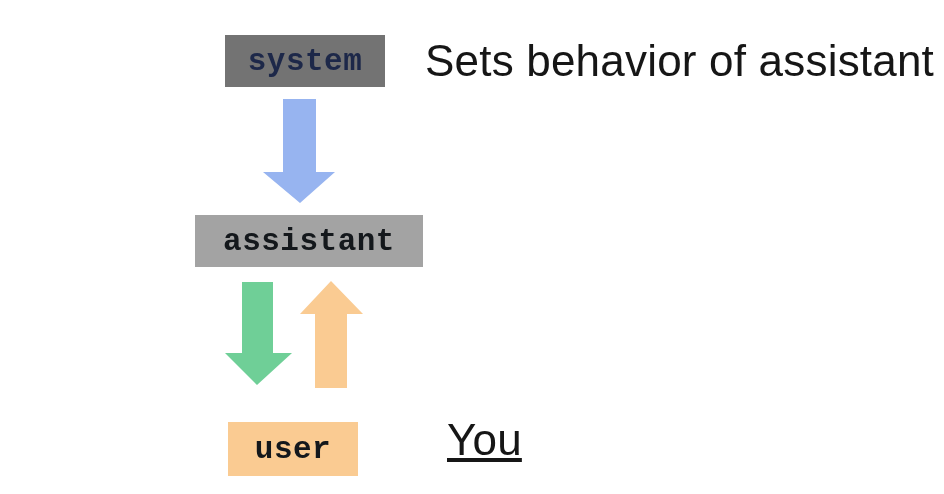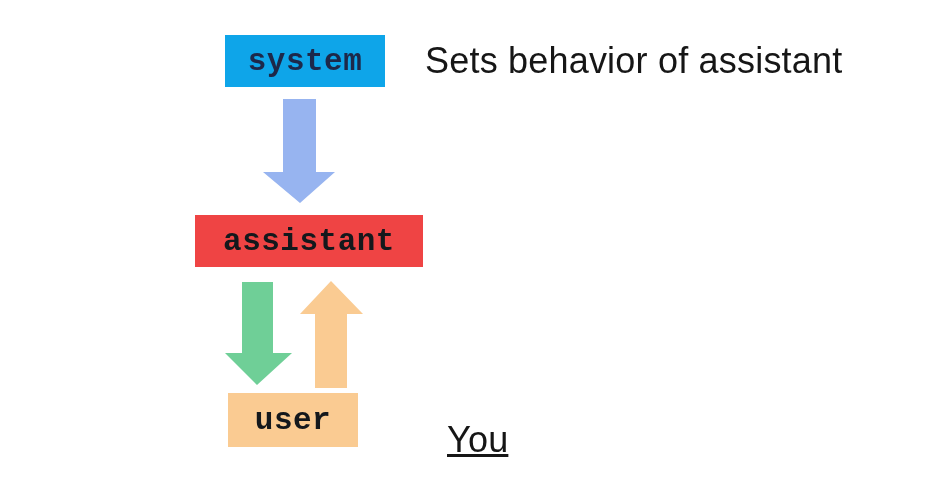--- a/index.html
+++ b/index.html
@@ -18,51 +18,51 @@
     justify-content: center;
     font-family: "Liberation Mono", "DejaVu Sans Mono", monospace;
     font-weight: bold;
     font-size: 31px;
     letter-spacing: 0.5px;
   }
   .desc {
     position: absolute;
     display: flex;
     align-items: center;
-    font-size: 36px;
+    font-size: 44px;
     color: #161616;
     letter-spacing: 0.2px;
     white-space: nowrap;
   }
   .arrow { position: absolute; display: block; }
 
   #system-node    { left: 225px; top: 35px;  width: 160px; height: 52px; }
   #system-desc    { left: 425px; top: 35px;  height: 52px; }
   #arrow-sys-asst { left: 263px; top: 99px; }
   #assistant-node { left: 195px; top: 215px; width: 228px; height: 52px; }
   #assistant-desc { left: 447px; top: 215px; height: 52px; }
   #arrow-asst-usr { left: 225px; top: 282px; }
   #arrow-usr-asst { left: 300px; top: 281px; }
-  #user-node      { left: 228px; top: 393px; width: 130px; height: 54px; }
+  #user-node      { left: 228px; top: 422px; width: 130px; height: 54px; }
   #user-desc      { left: 447px; top: 413px; height: 54px; text-decoration: underline; }
 </style>
 </head>
 <body>
 
 <div class="stage">
 
-  <div class="node" id="system-node" style="background-color: #0ea5e9; color: rgb(29, 40, 73);">system</div>
+  <div class="node" id="system-node" style="background-color: #737373; color: rgb(29, 40, 73);">system</div>
 
   <div class="desc" id="system-desc">Sets behavior of assistant</div>
 
   <svg class="arrow" id="arrow-sys-asst" width="72" height="104" viewBox="0 0 72 104" aria-hidden="true">
     <polygon points="20,0 53,0 53,73 72,73 37,104 0,73 20,73" fill="#97B4F0"></polygon>
   </svg>
 
-  <div class="node" id="assistant-node" style="background-color: #ef4444; color: rgb(20, 24, 28);">assistant</div>
+  <div class="node" id="assistant-node" style="background-color: #a3a3a3; color: rgb(20, 24, 28);">assistant</div>
 
 
   <svg class="arrow" id="arrow-asst-usr" width="67" height="103" viewBox="0 0 67 103" aria-hidden="true">
     <polygon points="17,0 48,0 48,71 67,71 32,103 0,71 17,71" fill="#6FCF97"></polygon>
   </svg>
 
   <svg class="arrow" id="arrow-usr-asst" width="63" height="107" viewBox="0 0 63 107" aria-hidden="true">
     <polygon points="31,0 63,33 47,33 47,107 15,107 15,33 0,33" fill="#FACB92"></polygon>
   </svg>
 

